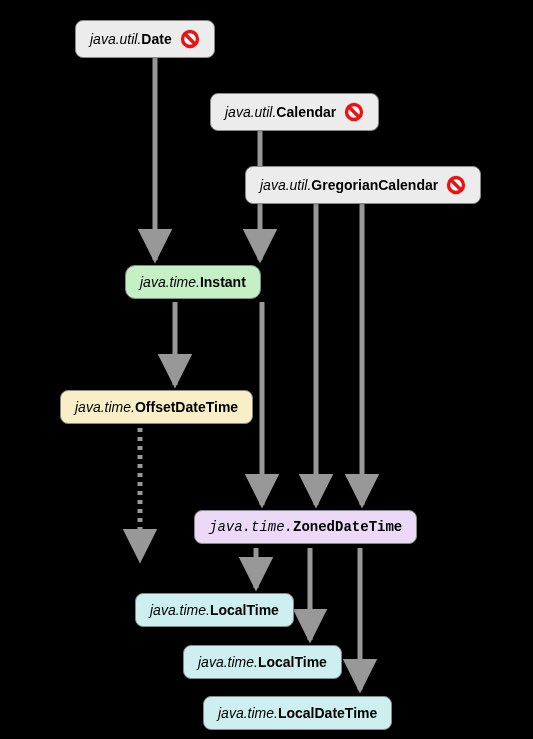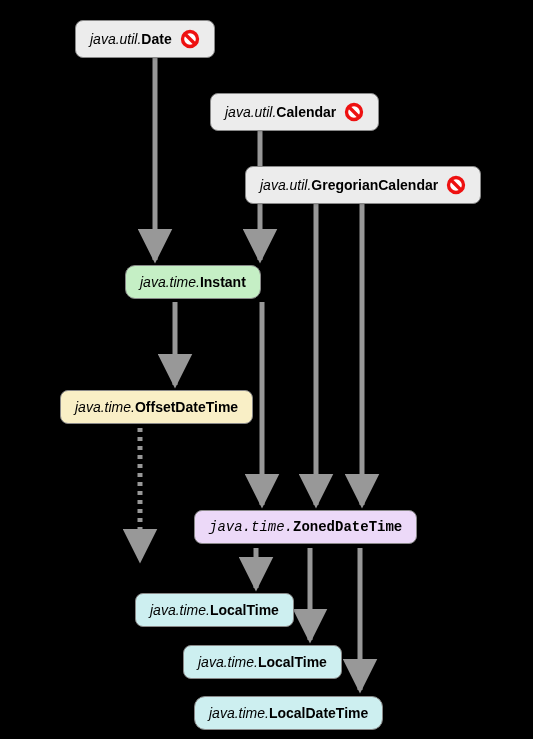--- a/index.html
+++ b/index.html
@@ -130,17 +130,17 @@
 </div>
 
 <div class="node cyan" style="left:135px; top:593px;">
   <span><span class="pkg">java.time.</span><span class="cls">LocalTime</span></span>
 </div>
 
 <div class="node cyan" style="left:183px; top:645px;text-align:center;">
   <span><span class="pkg">java.time.</span><span class="cls">LocalTime</span></span>
 </div>
 
-<div class="node cyan" style="left:194px; top:696px;border-radius:11px;">
+<div class="node cyan" style="left:203px; top:696px;">
   <span><span class="pkg">java.time.</span><span class="cls">LocalDateTime</span></span>
 </div>
 
 </div>
 
 </body></html>

